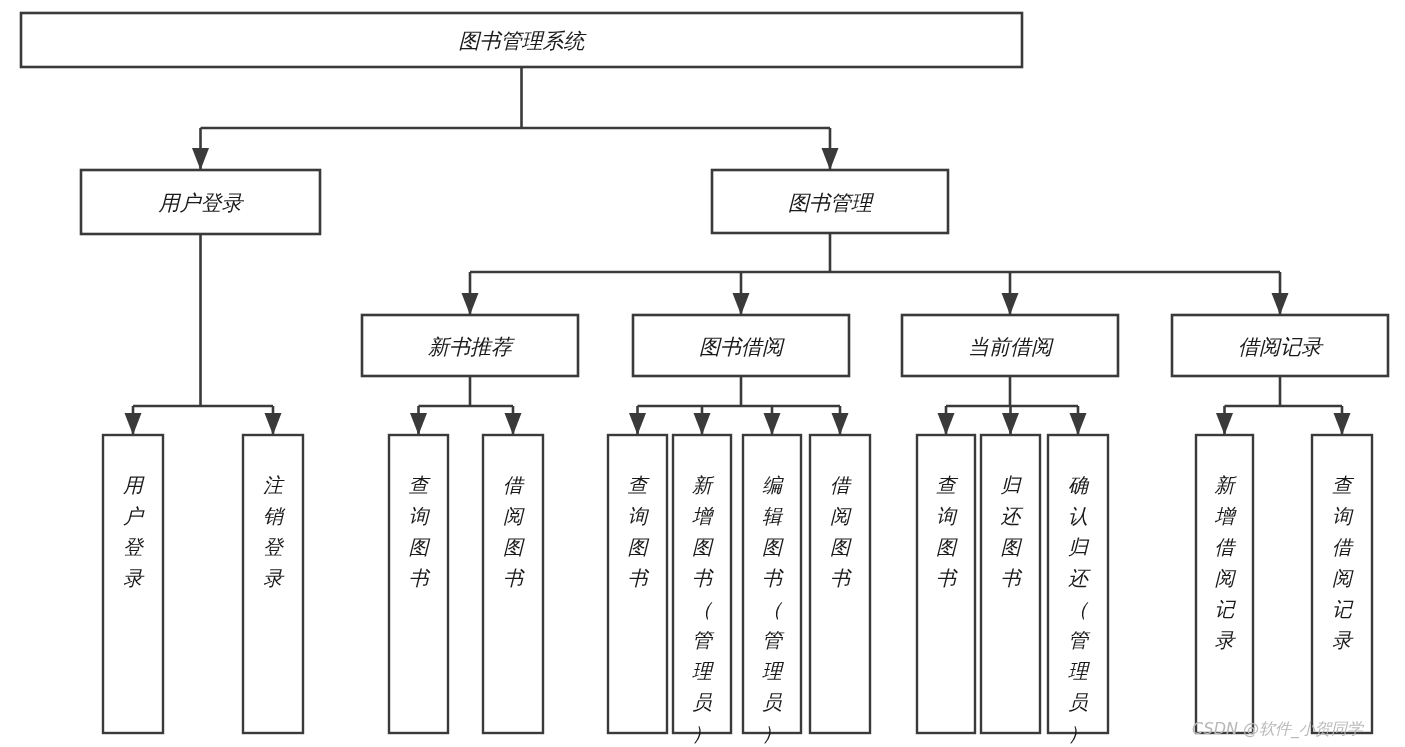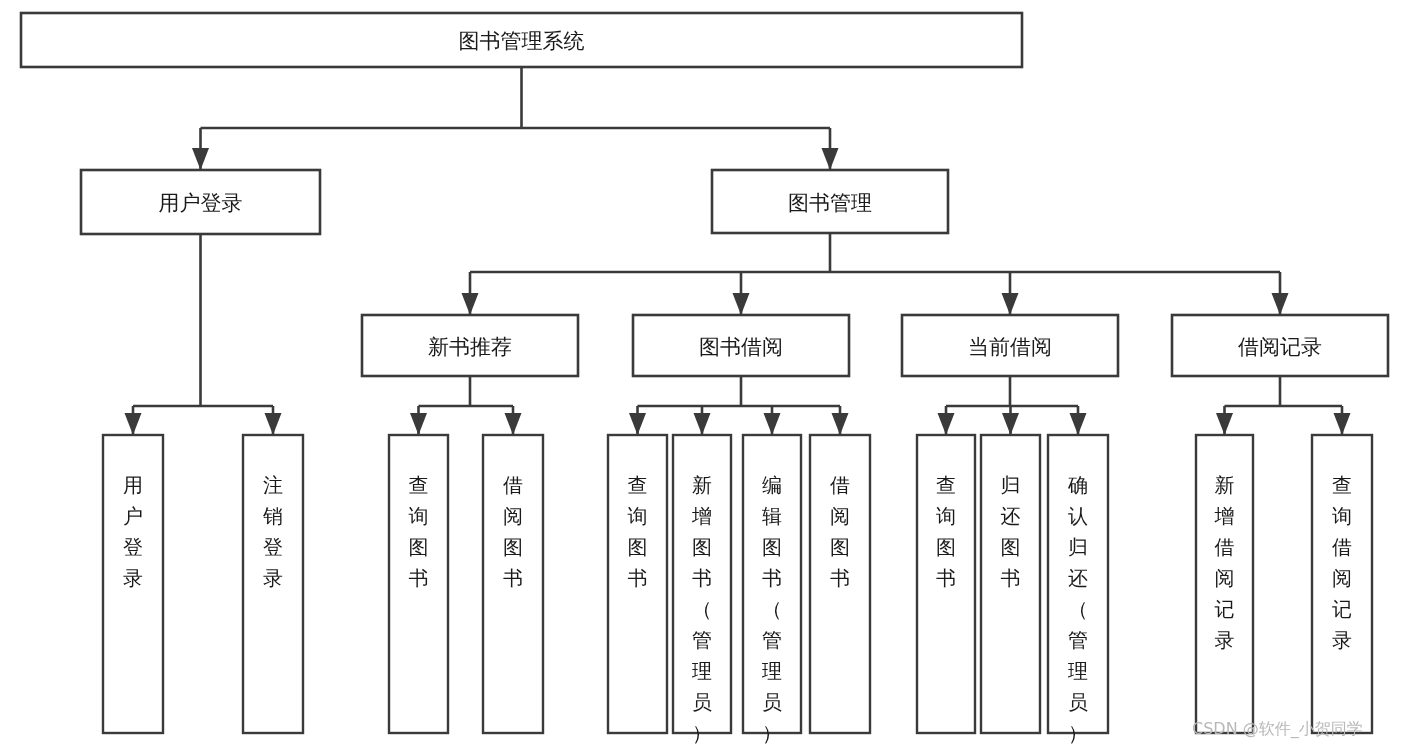--- a/index.html
+++ b/index.html
@@ -12,20 +12,21 @@
     width: 1405px;
     height: 747px;
     overflow: hidden;
     font-family: "DejaVu Sans", "Liberation Sans", sans-serif;
   }
   #diagram-root {
     position: relative;
     width: 1405px;
     height: 569px;
     background: #ffffff;
+    font-style: italic;
   }
   svg.diagram-canvas {
     position: absolute;
     left: 0;
     top: 0;
     width: 1405px;
     height: 747px;
     display: block;
   }
   .node-box {

